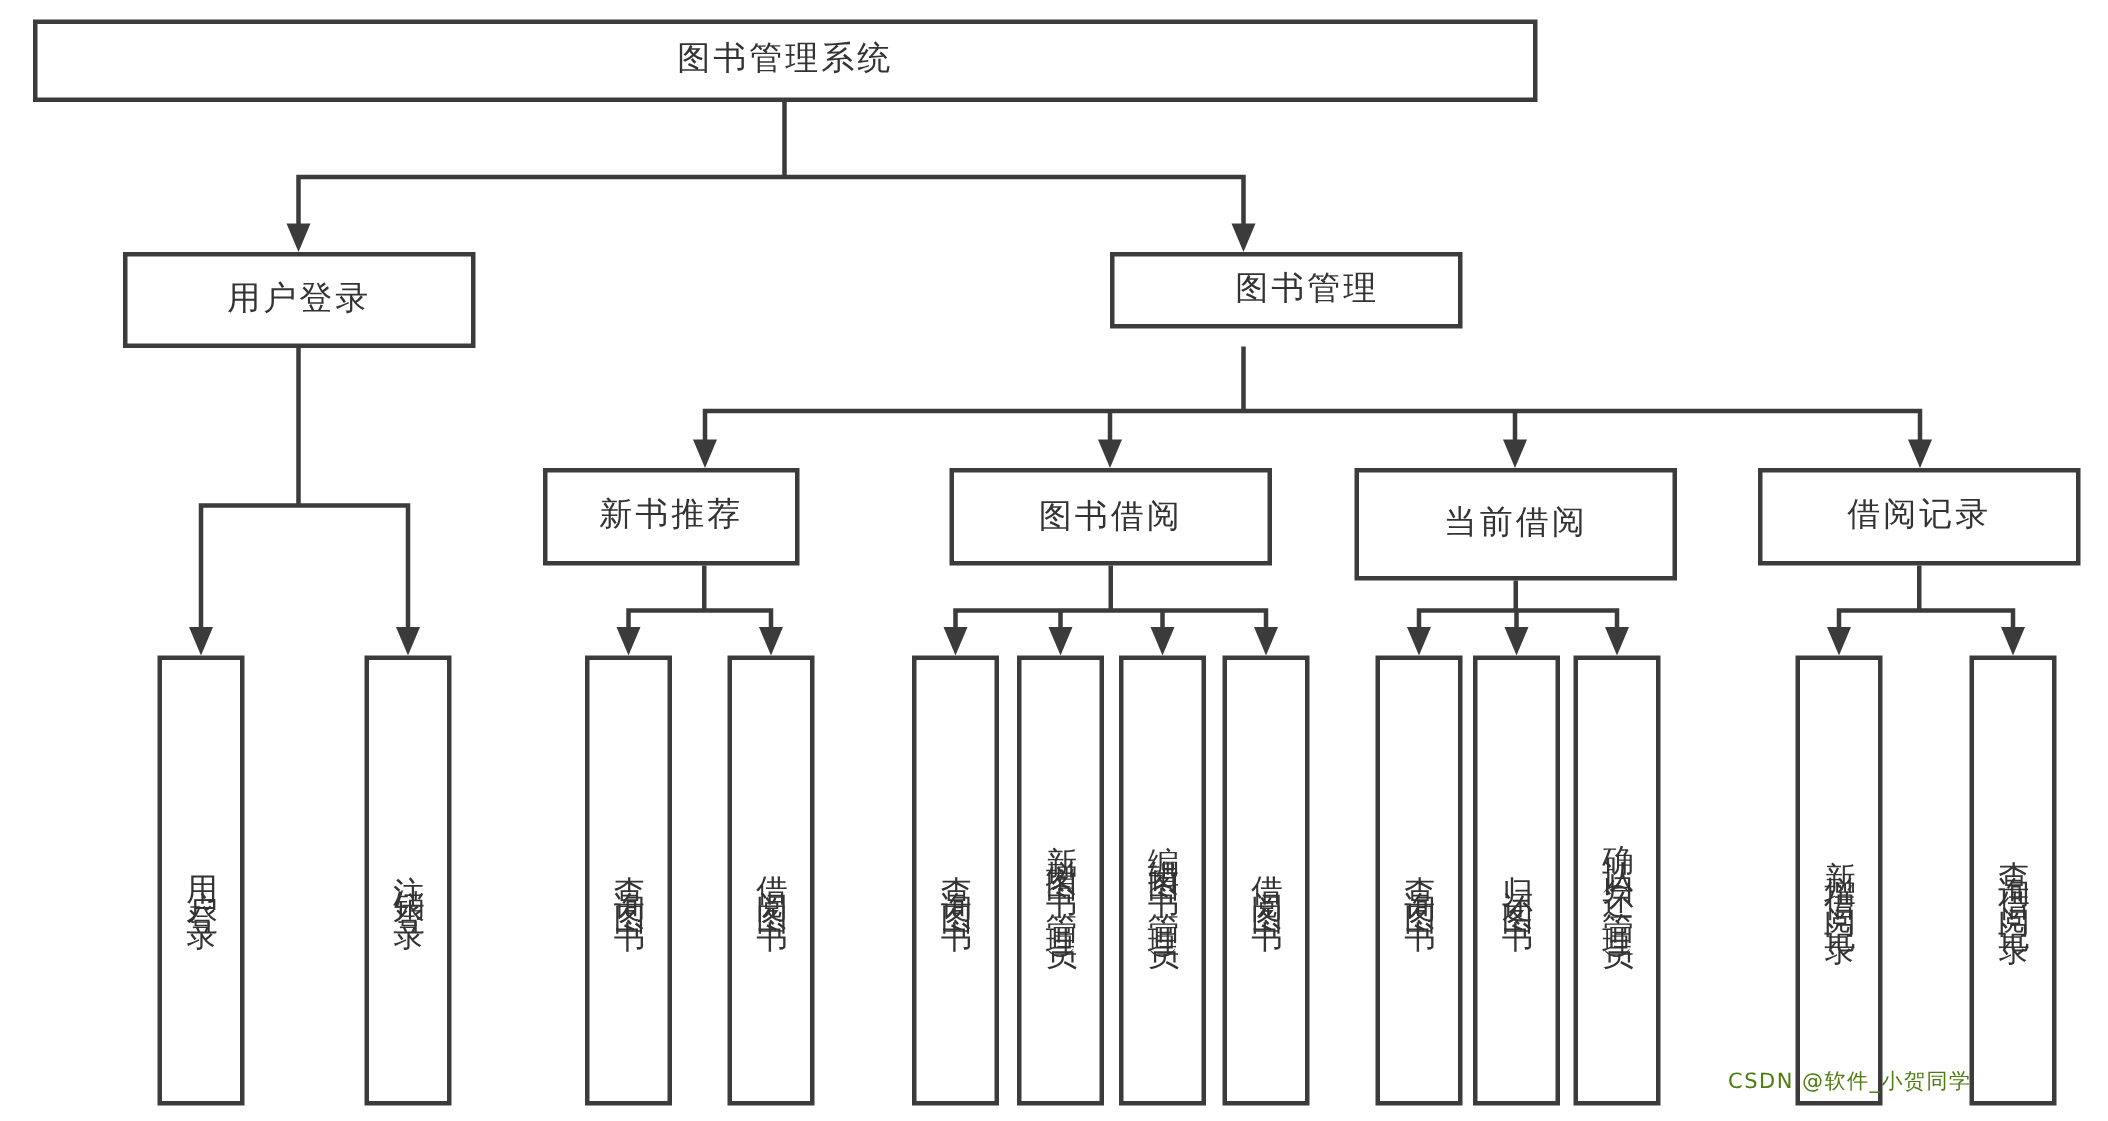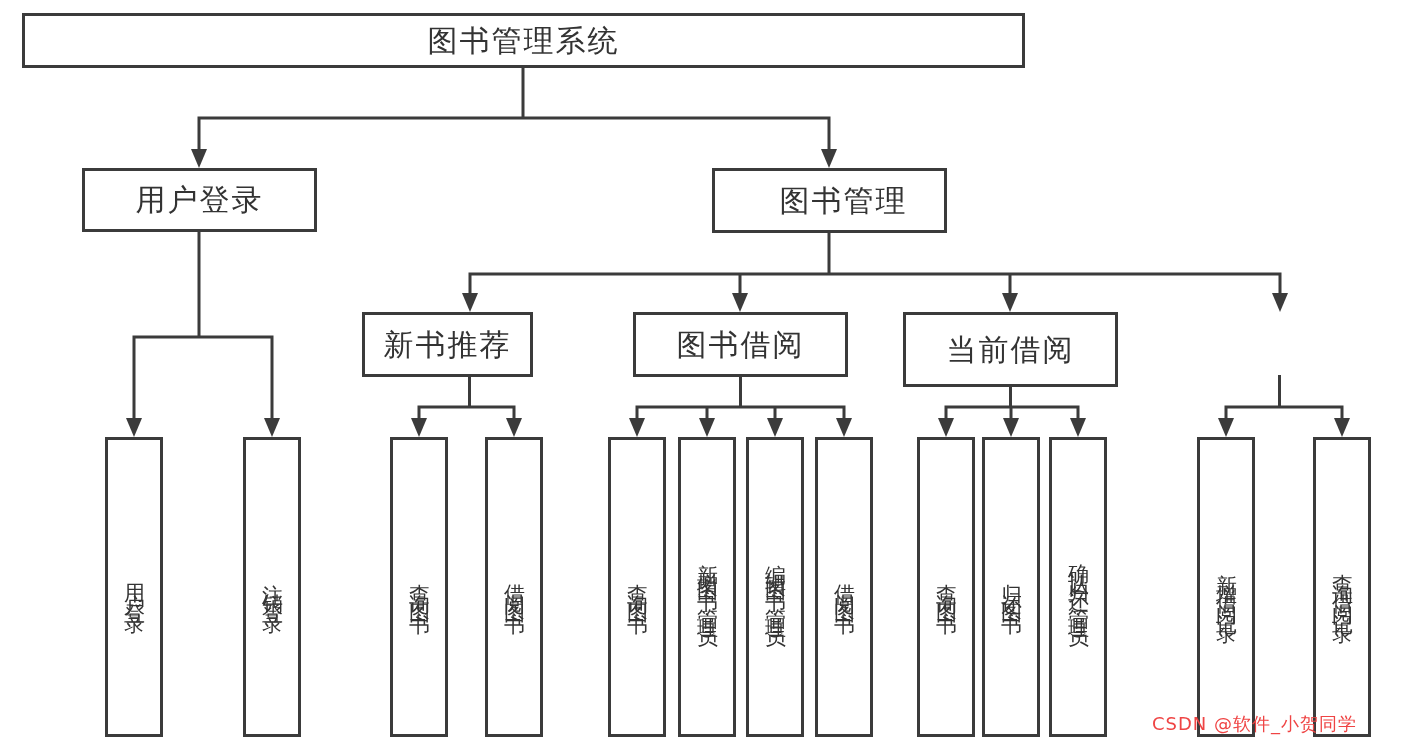--- a/index.html
+++ b/index.html
@@ -5,32 +5,32 @@
   html,body{margin:0;padding:0;background:#fff;}
   .stage{
     position:relative;width:1405px;height:747px;background:#fff;overflow:hidden;
     font-family:"DejaVu Sans","Liberation Sans",sans-serif;
   }
   .wires{position:absolute;left:0;top:0;}
   .box{
     position:absolute;box-sizing:border-box;background:#fff;
     border:3px solid #3b3b3b;color:#333;
     display:flex;align-items:center;justify-content:center;
-    font-size:30px;letter-spacing:2px;line-height:1.2;
+    font-size:22px;letter-spacing:2px;line-height:1.2;
     text-align:center;
   }
   .hbox{height:64px;}
   .vbox{
     width:58px;height:300px;top:437px;
     writing-mode:vertical-rl;text-orientation:mixed;
     font-size:21px;letter-spacing:10px;
   }
   .watermark{
     position:absolute;left:1152px;top:712px;z-index:5;
-    font-size:18px;letter-spacing:1px;color:#ef4444;white-space:nowrap;
+    font-size:14px;letter-spacing:1px;color:#4d7c0f;white-space:nowrap;
   }
 </style>
 </head>
 <body>
 
 <div class="stage">
 
   <svg class="wires" width="1405" height="747" viewBox="0 0 1405 747" fill="none" stroke="#3b3b3b" stroke-width="3">
 
     <g>
@@ -77,25 +77,26 @@
     <g>
       <path d="M1279.5 375 L1279.5 408.5 M1224.5 407 L1343.5 407 M1226 407 L1226 420 M1342 407 L1342 420"></path>
       <polygon fill="#3b3b3b" stroke="none" points="1218,418 1234,418 1226,437"></polygon>
       <polygon fill="#3b3b3b" stroke="none" points="1334,418 1350,418 1342,437"></polygon>
     </g>
   </svg>
 
   <div class="box hbox" style="left:22px;top:13px;width:1003px;height:55px;">图书管理系统</div>
 
   <div class="box hbox" style="left:82px;top:168px;width:235px;">用户登录</div>
-  <div class="box hbox" style="left:712px;top:168px;width:235px;height:65px;padding-left:28px;">图书管理</div>
+  <div class="box hbox" style="left:740px;top:168px;width:235px;height:51px;padding-left:28px;">图书管理</div>
 
   <div class="box hbox" style="left:362px;top:312px;width:171px;height:65px;">新书推荐</div>
   <div class="box hbox" style="left:633px;top:312px;width:215px;height:65px;font-family:Liberation Serif, serif;">图书借阅</div>
   <div class="box hbox" style="left:903px;top:312px;width:215px;height:75px;">当前借阅</div>
+  <div class="box hbox" style="left:1172px;top:312px;width:215px;height:65px;">借阅记录</div>
 
   <div class="box vbox" style="left:105px;">用户登录</div>
   <div class="box vbox" style="left:243px;">注销登录</div>
 
   <div class="box vbox" style="left:390px;">查询图书</div>
   <div class="box vbox" style="left:485px;">借阅图书</div>
 
   <div class="box vbox" style="left:608px;">查询图书</div>
   <div class="box vbox" style="left:678px;letter-spacing:9px;">新增图书（管理员）</div>
   <div class="box vbox" style="left:746px;letter-spacing:9px;">编辑图书（管理员）</div>

